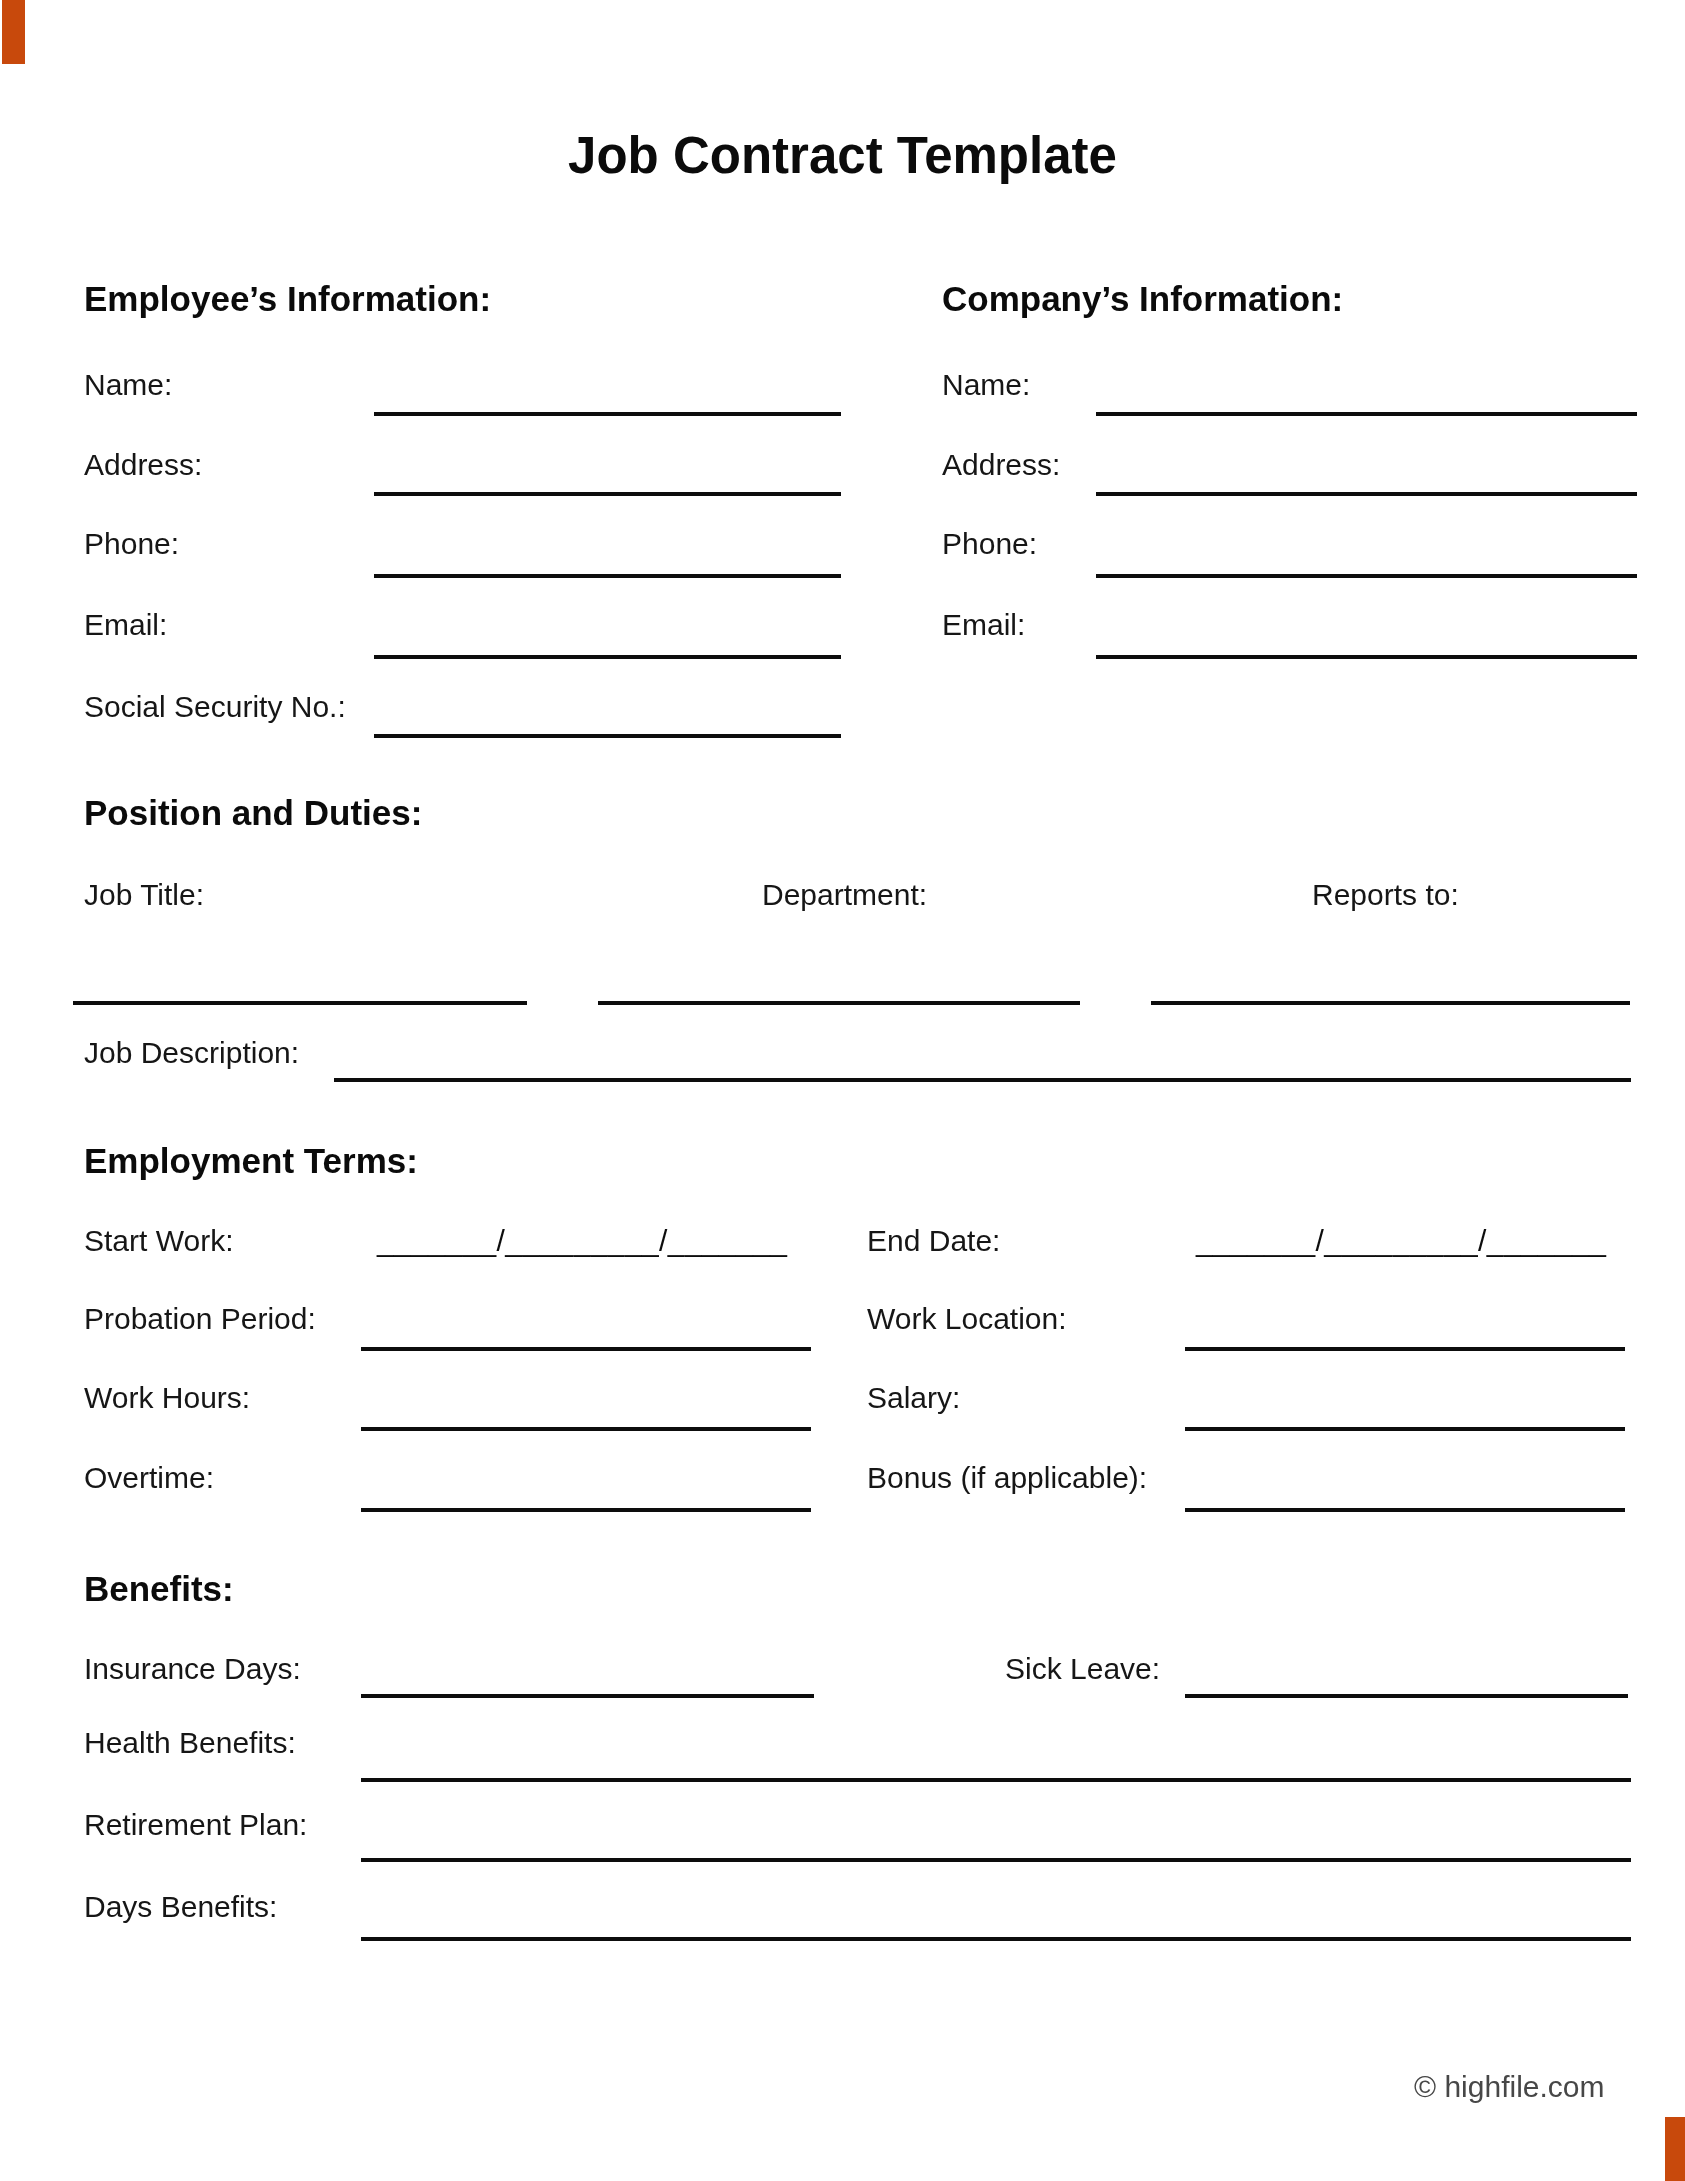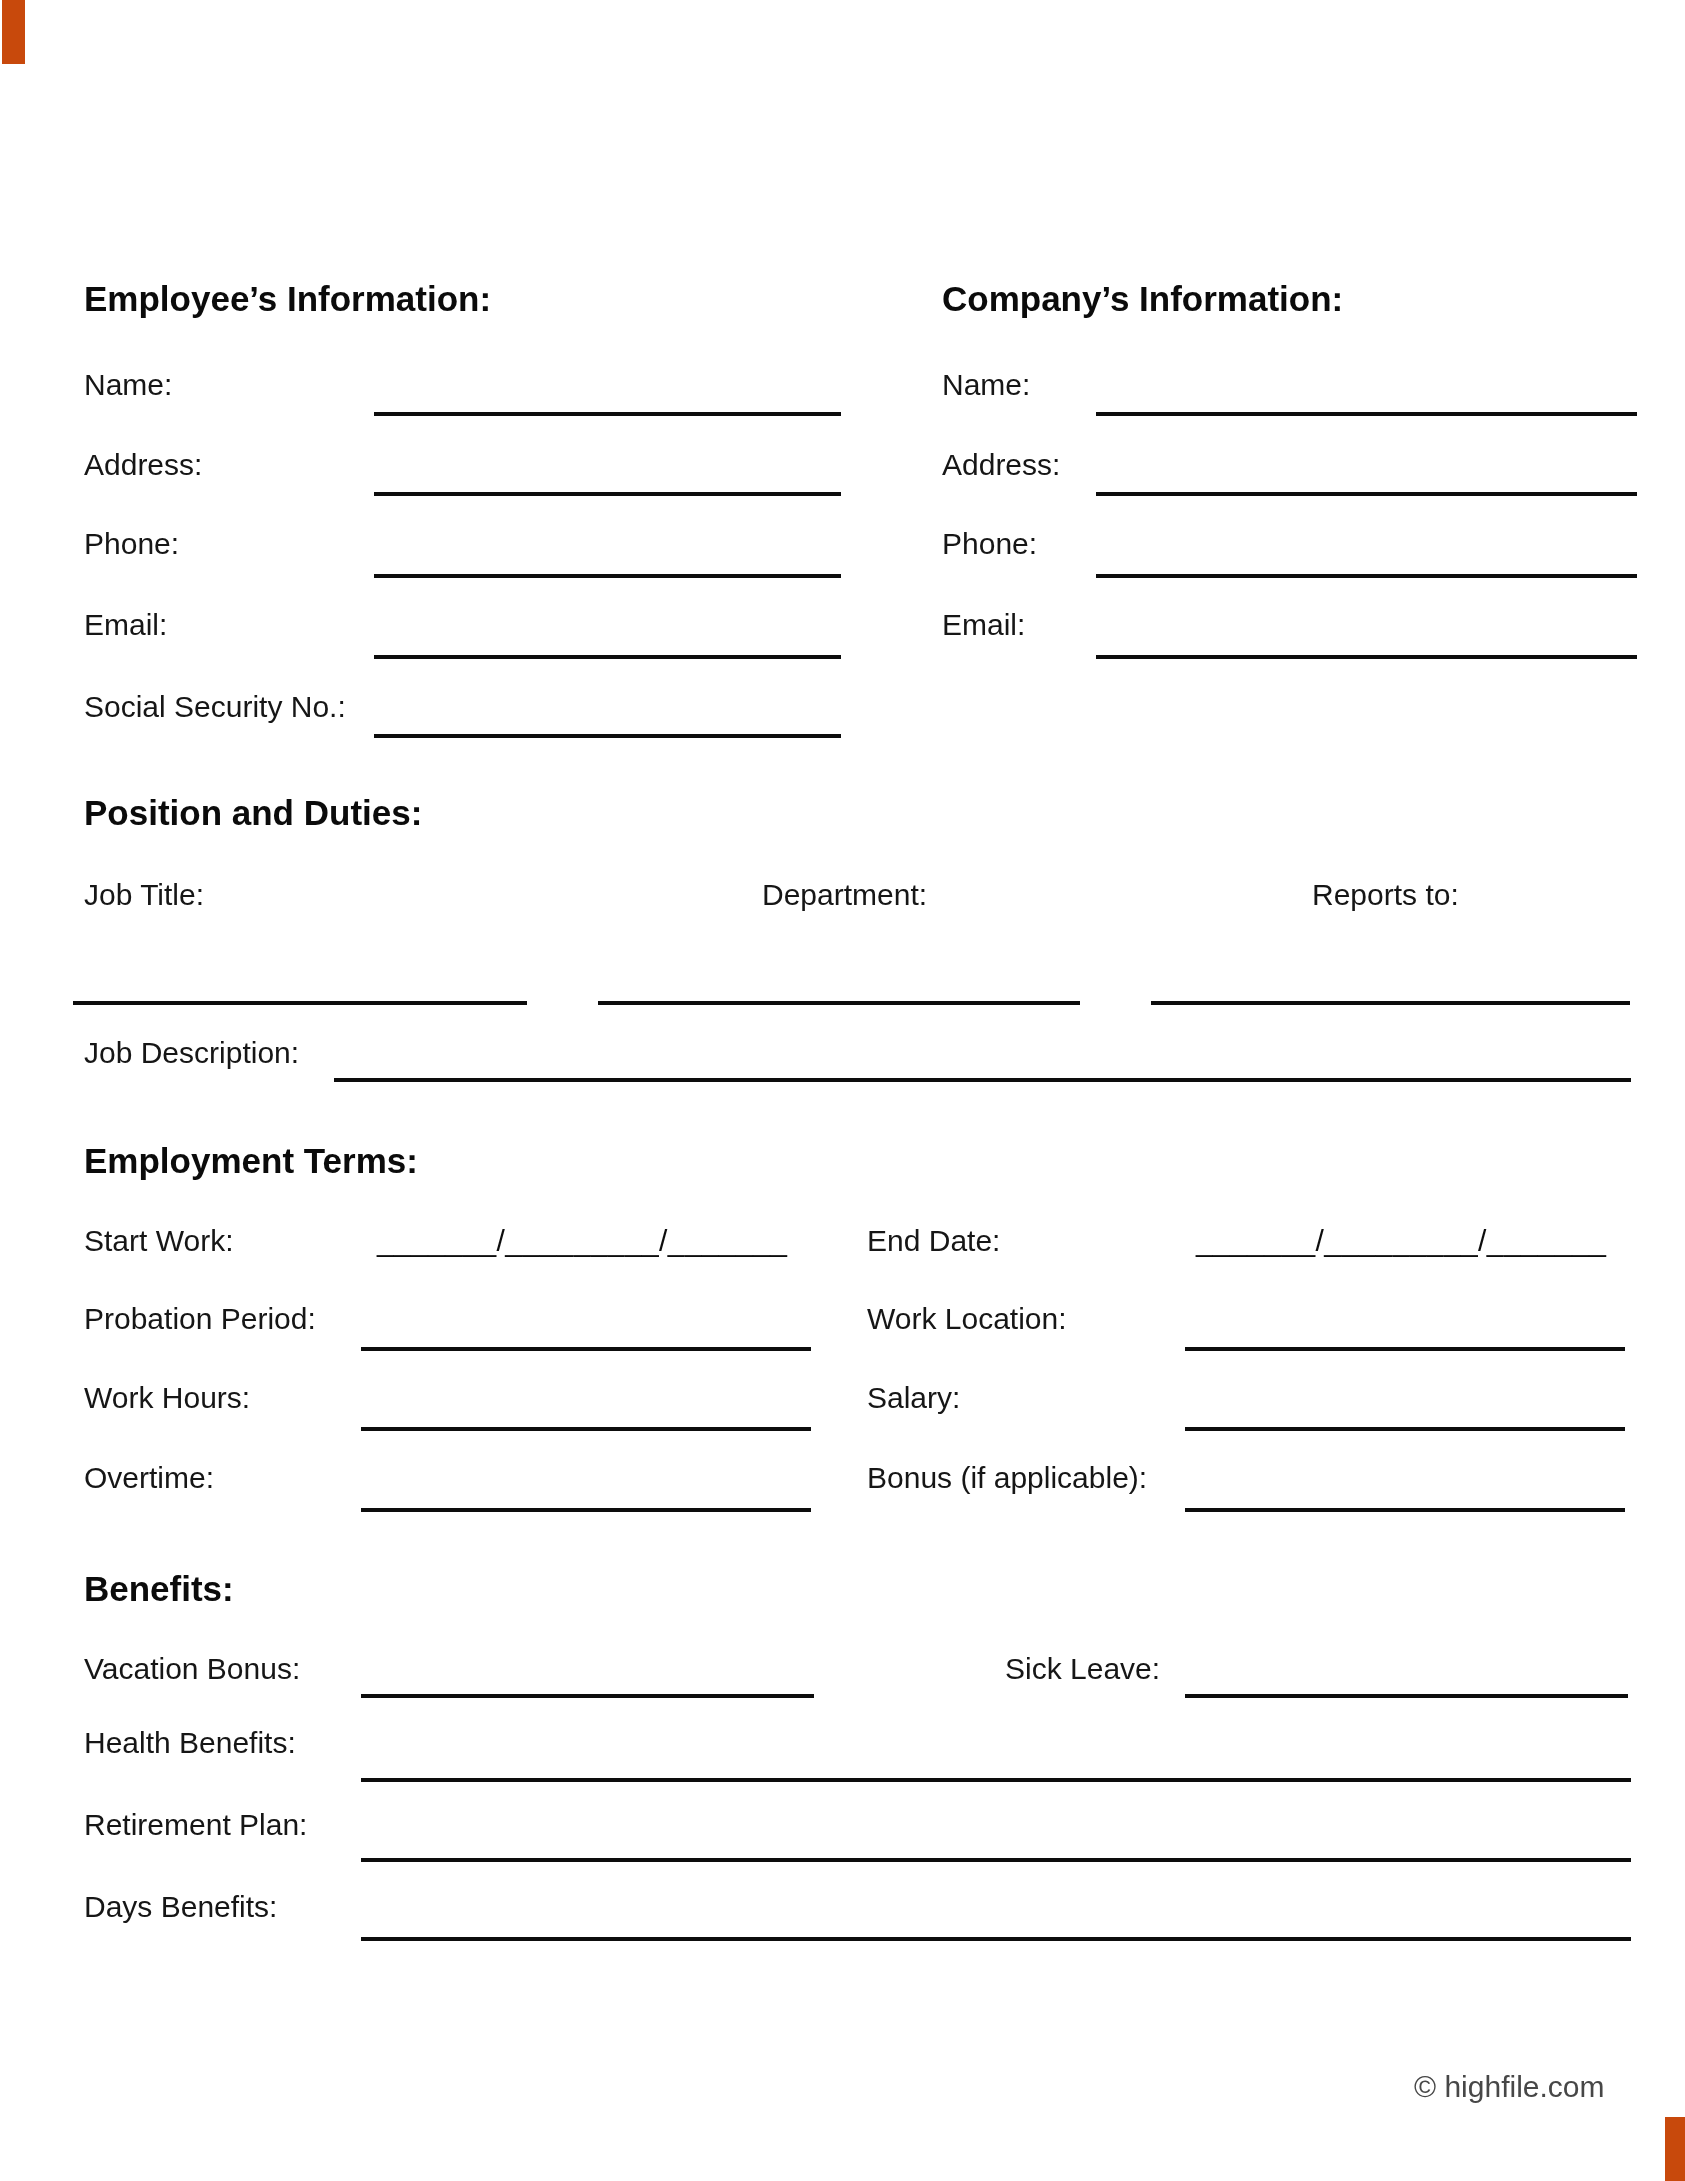--- a/index.html
+++ b/index.html
@@ -41,20 +41,21 @@
   }
 </style>
 </head>
 <body>
 
 <div class="page">
 
   <div class="accent accent-tl"></div>
   <div class="accent accent-br"></div>
 
+  <div class="doc-title">Job Contract Template</div>
 
   <div class="section-heading" style="left:84px;top:281px">Employee’s Information:</div>
 
   <div class="label" style="left:84px;top:370px">Name:</div>
   <div class="line" style="left:374px;top:412px;width:467px"></div>
 
   <div class="label" style="left:84px;top:450px">Address:</div>
   <div class="line" style="left:374px;top:492px;width:467px"></div>
 
   <div class="label" style="left:84px;top:529px">Phone:</div>
@@ -110,21 +111,21 @@
   <div class="label" style="left:867px;top:1383px">Salary:</div>
   <div class="line" style="left:1185px;top:1427px;width:440px"></div>
 
   <div class="label" style="left:84px;top:1463px">Overtime:</div>
   <div class="line" style="left:361px;top:1508px;width:450px"></div>
   <div class="label" style="left:867px;top:1463px">Bonus (if applicable):</div>
   <div class="line" style="left:1185px;top:1508px;width:440px"></div>
 
   <div class="section-heading" style="left:84px;top:1571px">Benefits:</div>
 
-  <div class="label" style="left:84px;top:1654px">Vacation Bonus:</div>
+  <div class="label" style="left:84px;top:1654px">Insurance Days:</div>
   <div class="line" style="left:361px;top:1694px;width:453px"></div>
   <div class="label" style="left:1005px;top:1654px">Sick Leave:</div>
   <div class="line" style="left:1185px;top:1694px;width:443px"></div>
 
   <div class="label" style="left:84px;top:1728px">Health Benefits:</div>
   <div class="line" style="left:361px;top:1778px;width:1270px"></div>
 
   <div class="label" style="left:84px;top:1810px">Retirement Plan:</div>
   <div class="line" style="left:361px;top:1858px;width:1270px"></div>
 

